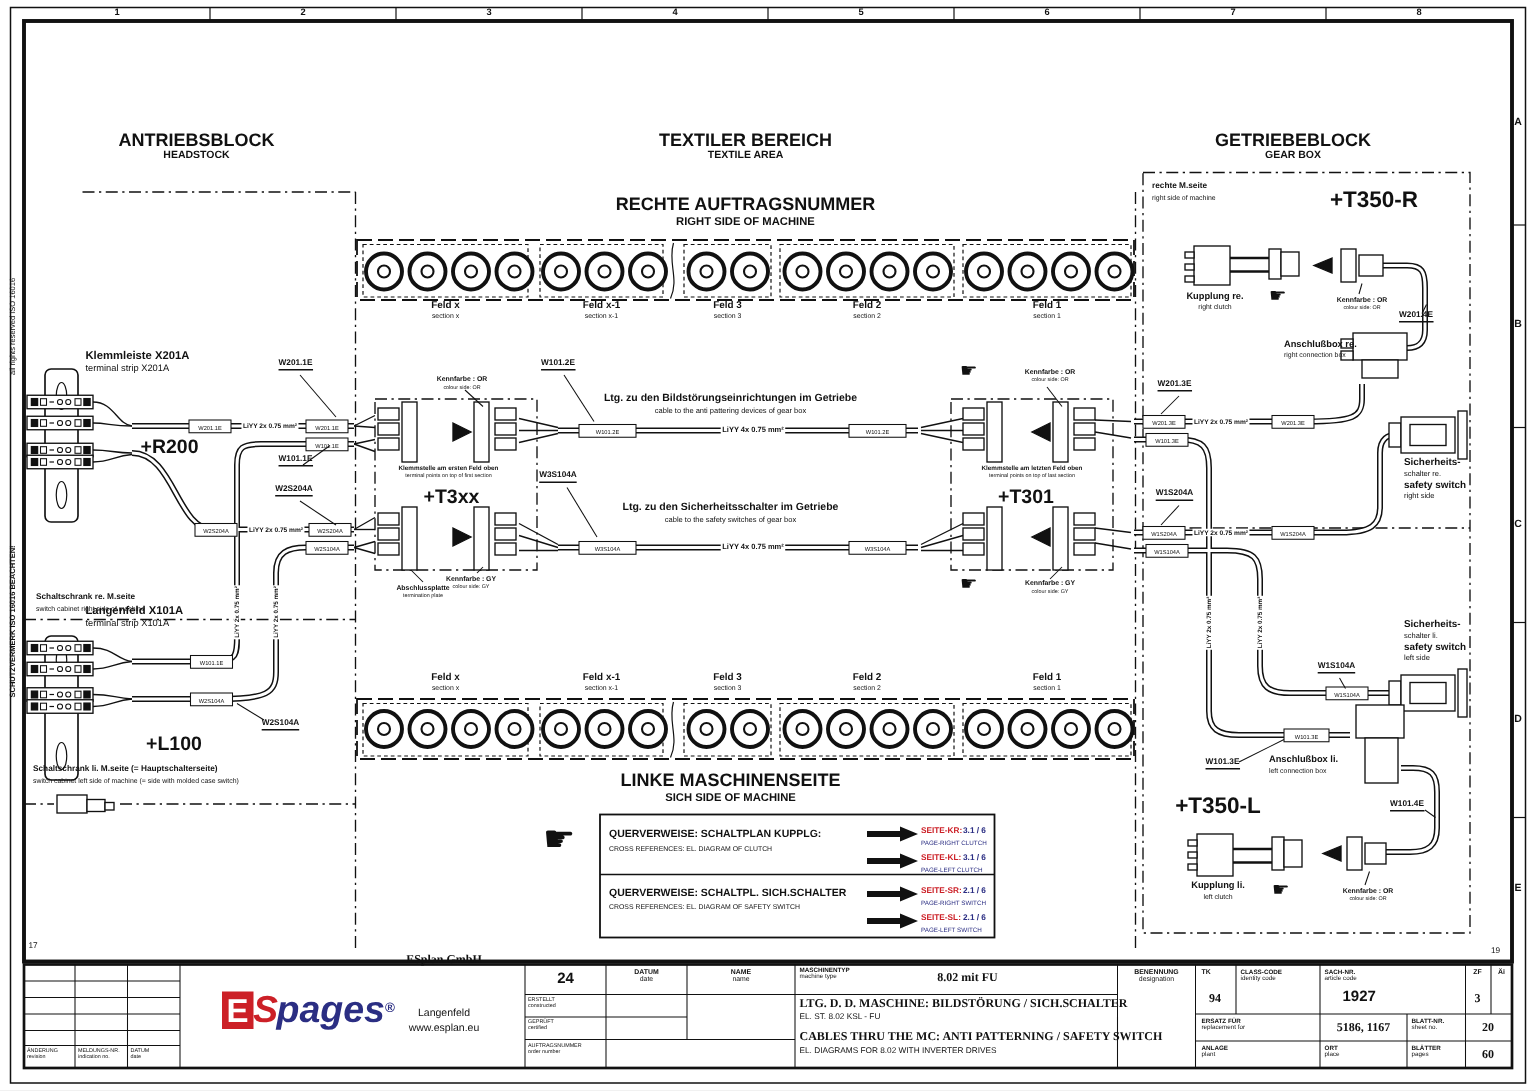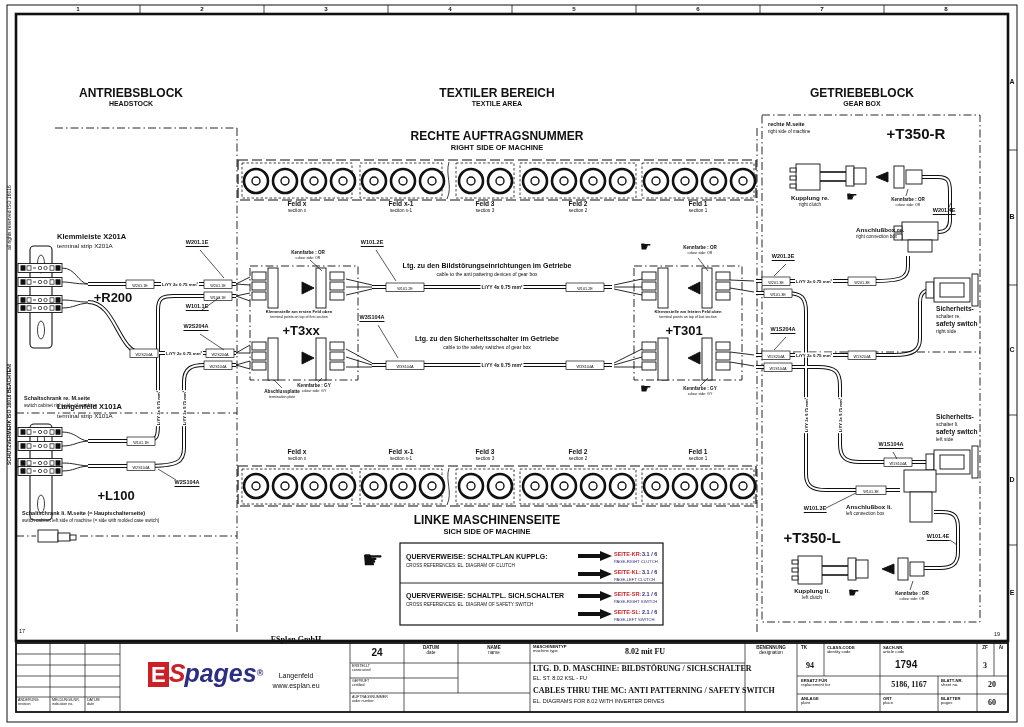--- a/index.html
+++ b/index.html
@@ -621,21 +621,21 @@
 <div class="lbl b s8" style="left:533px;top:665px">LTG. D. D. MASCHINE: BILDSTÖRUNG  / SICH.SCHALTER</div>
 <div class="lbl s55" style="left:533px;top:676px">EL. ST. 8.02 KSL - FU</div>
 <div class="lbl b s8" style="left:533px;top:687px">CABLES THRU THE MC: ANTI PATTERNING / SAFETY SWITCH</div>
 <div class="lbl s55" style="left:533px;top:699px">EL. DIAGRAMS FOR 8.02 WITH INVERTER DRIVES</div>
 
 <div class="lbl c s45" style="left:771px;top:646px"><span class="b">BENENNUNG</span><br><span>designation</span></div>
 <div class="lbl s45 b" style="left:801px;top:646px">TK</div>
 <div class="lbl c b s8" style="left:810px;top:662px">94</div>
 <div class="lbl s4" style="left:827px;top:646px"><span class="b">CLASS-CODE</span><br><span>identity code</span></div>
 <div class="lbl s4" style="left:883px;top:646px"><span class="b">SACH-NR.</span><br><span>article code</span></div>
-<div class="lbl b s9" style="left:895px;top:660px">1794</div>
+<div class="lbl b s9" style="left:895px;top:660px">1927</div>
 <div class="lbl c s45 b" style="left:985px;top:646px">ZF</div>
 <div class="lbl c b s8" style="left:985px;top:662px">3</div>
 <div class="lbl c s45 b" style="left:1001px;top:646px">Äi</div>
 <div class="lbl s4" style="left:801px;top:679px"><span class="b">ERSATZ FÜR</span><br><span>replacement for</span></div>
 <div class="lbl c b s8" style="left:909px;top:681px">5186, 1167</div>
 <div class="lbl s4" style="left:941px;top:679px"><span class="b">BLATT-NR.</span><br><span>sheet no.</span></div>
 <div class="lbl c b s8" style="left:992px;top:681px">20</div>
 <div class="lbl s4" style="left:801px;top:697px"><span class="b">ANLAGE</span><br><span>plant</span></div>
 <div class="lbl s4" style="left:883px;top:697px"><span class="b">ORT</span><br><span>place</span></div>
 <div class="lbl s4" style="left:941px;top:697px"><span class="b">BLÄTTER</span><br><span>pages</span></div>

